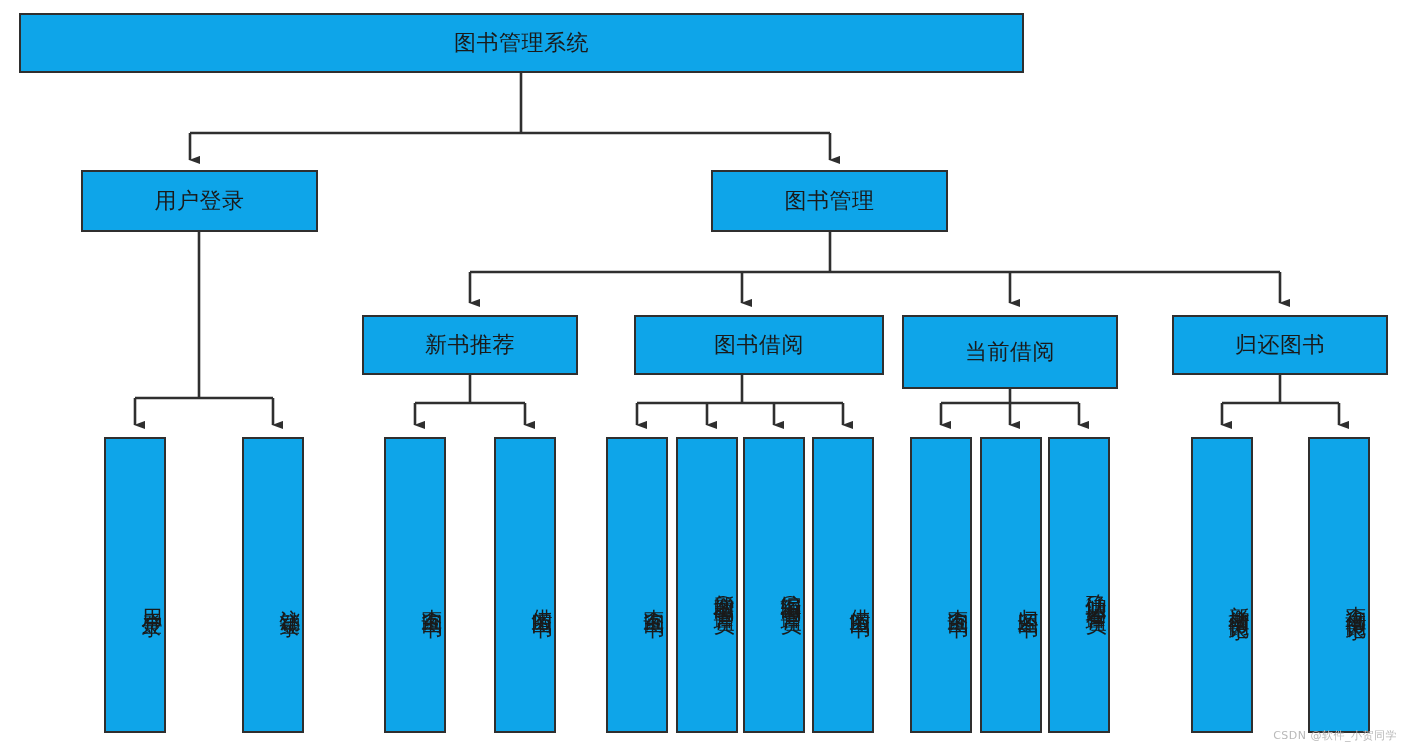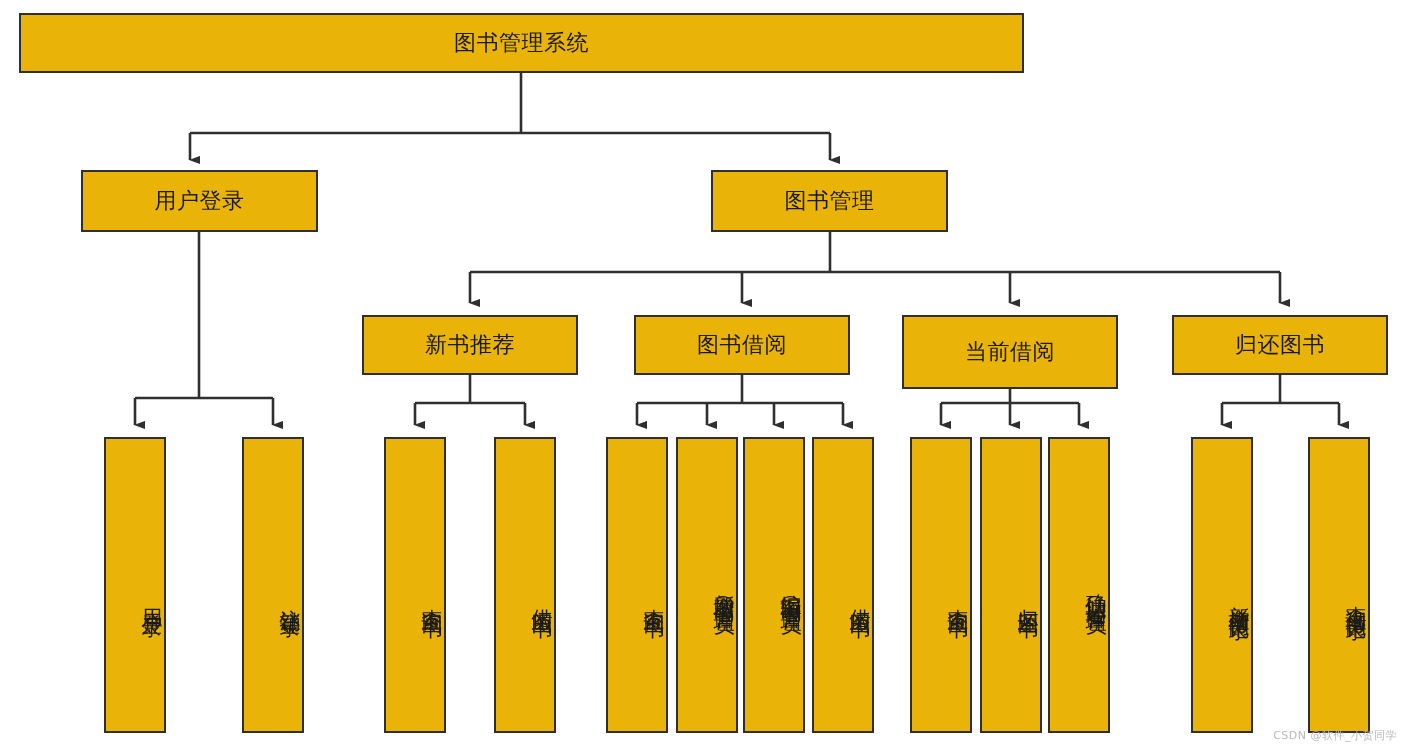--- a/index.html
+++ b/index.html
@@ -22,21 +22,21 @@
     position: absolute;
     left: 0;
     top: 0;
     width: 1405px;
     height: 747px;
     pointer-events: none;
   }
   .node {
     position: absolute;
     box-sizing: border-box;
-    background: #eab308;
+    background: #0ea5e9;
     border: 2px solid #2f2f2f;
     display: flex;
     align-items: center;
     justify-content: center;
     color: #1a1a1a;
     line-height: 1.15;
   }
   .node.horizontal {
     font-size: 22px;
     letter-spacing: 0.5px;
@@ -134,21 +134,21 @@
   </div>
 
   <div class="node horizontal" style="left:711px; top:170px; width:237px; height:62px;">
     <span class="node-label">图书管理</span>
   </div>
 
   <div class="node horizontal" style="left:362px; top:315px; width:216px; height:60px;">
     <span class="node-label">新书推荐</span>
   </div>
 
-  <div class="node horizontal" style="left:634px; top:315px; width:216px; height:60px;">
+  <div class="node horizontal" style="left:634px; top:315px; width:250px; height:60px;">
     <span class="node-label">图书借阅</span>
   </div>
 
   <div class="node horizontal" style="left:902px; top:315px; width:216px; height:74px;">
     <span class="node-label">当前借阅</span>
   </div>
 
   <div class="node horizontal" style="left:1172px; top:315px; width:216px; height:60px;">
     <span class="node-label">归还图书</span>
   </div>

